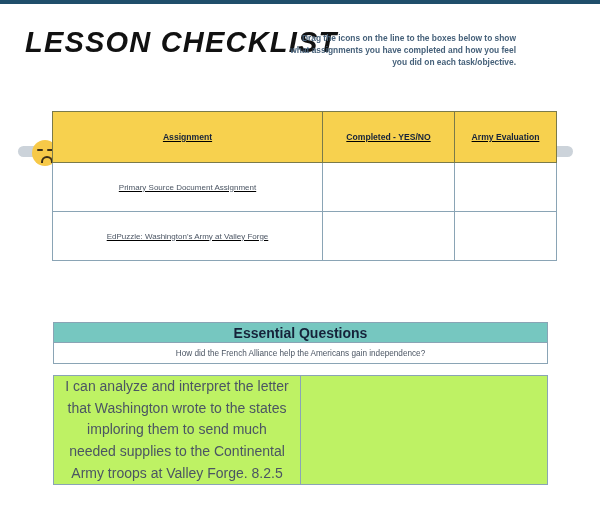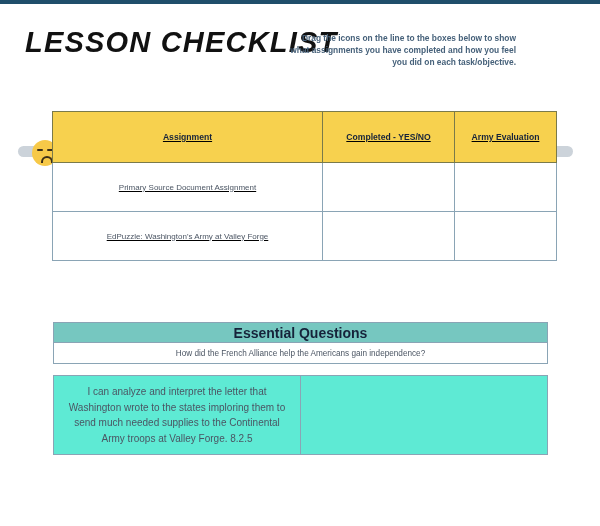--- a/index.html
+++ b/index.html
@@ -75,22 +75,22 @@
   #eq-table .eq-body td{
     background:#ffffff;color:#4b5563;font-size:8.2px;height:20px;padding:0 8px;
   }
 
   #obj-table{left:53px;top:375px;width:495px;}
   #obj-table .obj-hdr td{
     background:#ef7622;color:#16233a;font-size:8.6px;font-weight:bold;height:48px;
     padding:0 6px;line-height:1.35;
   }
   #obj-table .obj-body td{
-    background:#5eead4;color:#4b5563;font-size:10px;height:48px;
-    padding:8px 10px;line-height:1.55;
+    background:#bef264;color:#4b5563;font-size:14px;height:48px;
+    padding:0 10px;line-height:1.55;
   }
 </style>
 </head>
 <body>
 
 <div class="topbar"></div>
 
 <div class="header">
   <div class="title">LESSON CHECKLIST</div>
   <div class="instructions">Drag the icons on the line to the boxes below to show what assignments you have completed and how you feel you did on each task/objective.</div>

